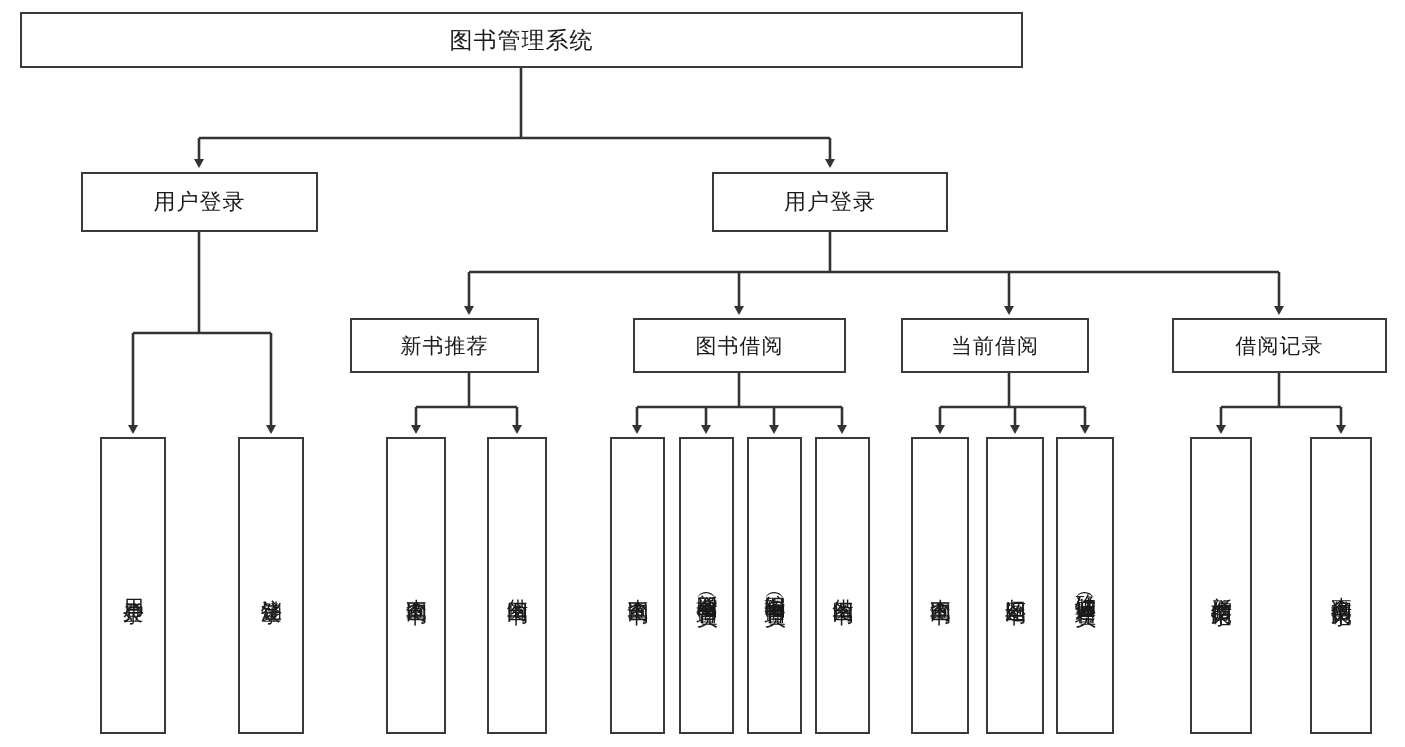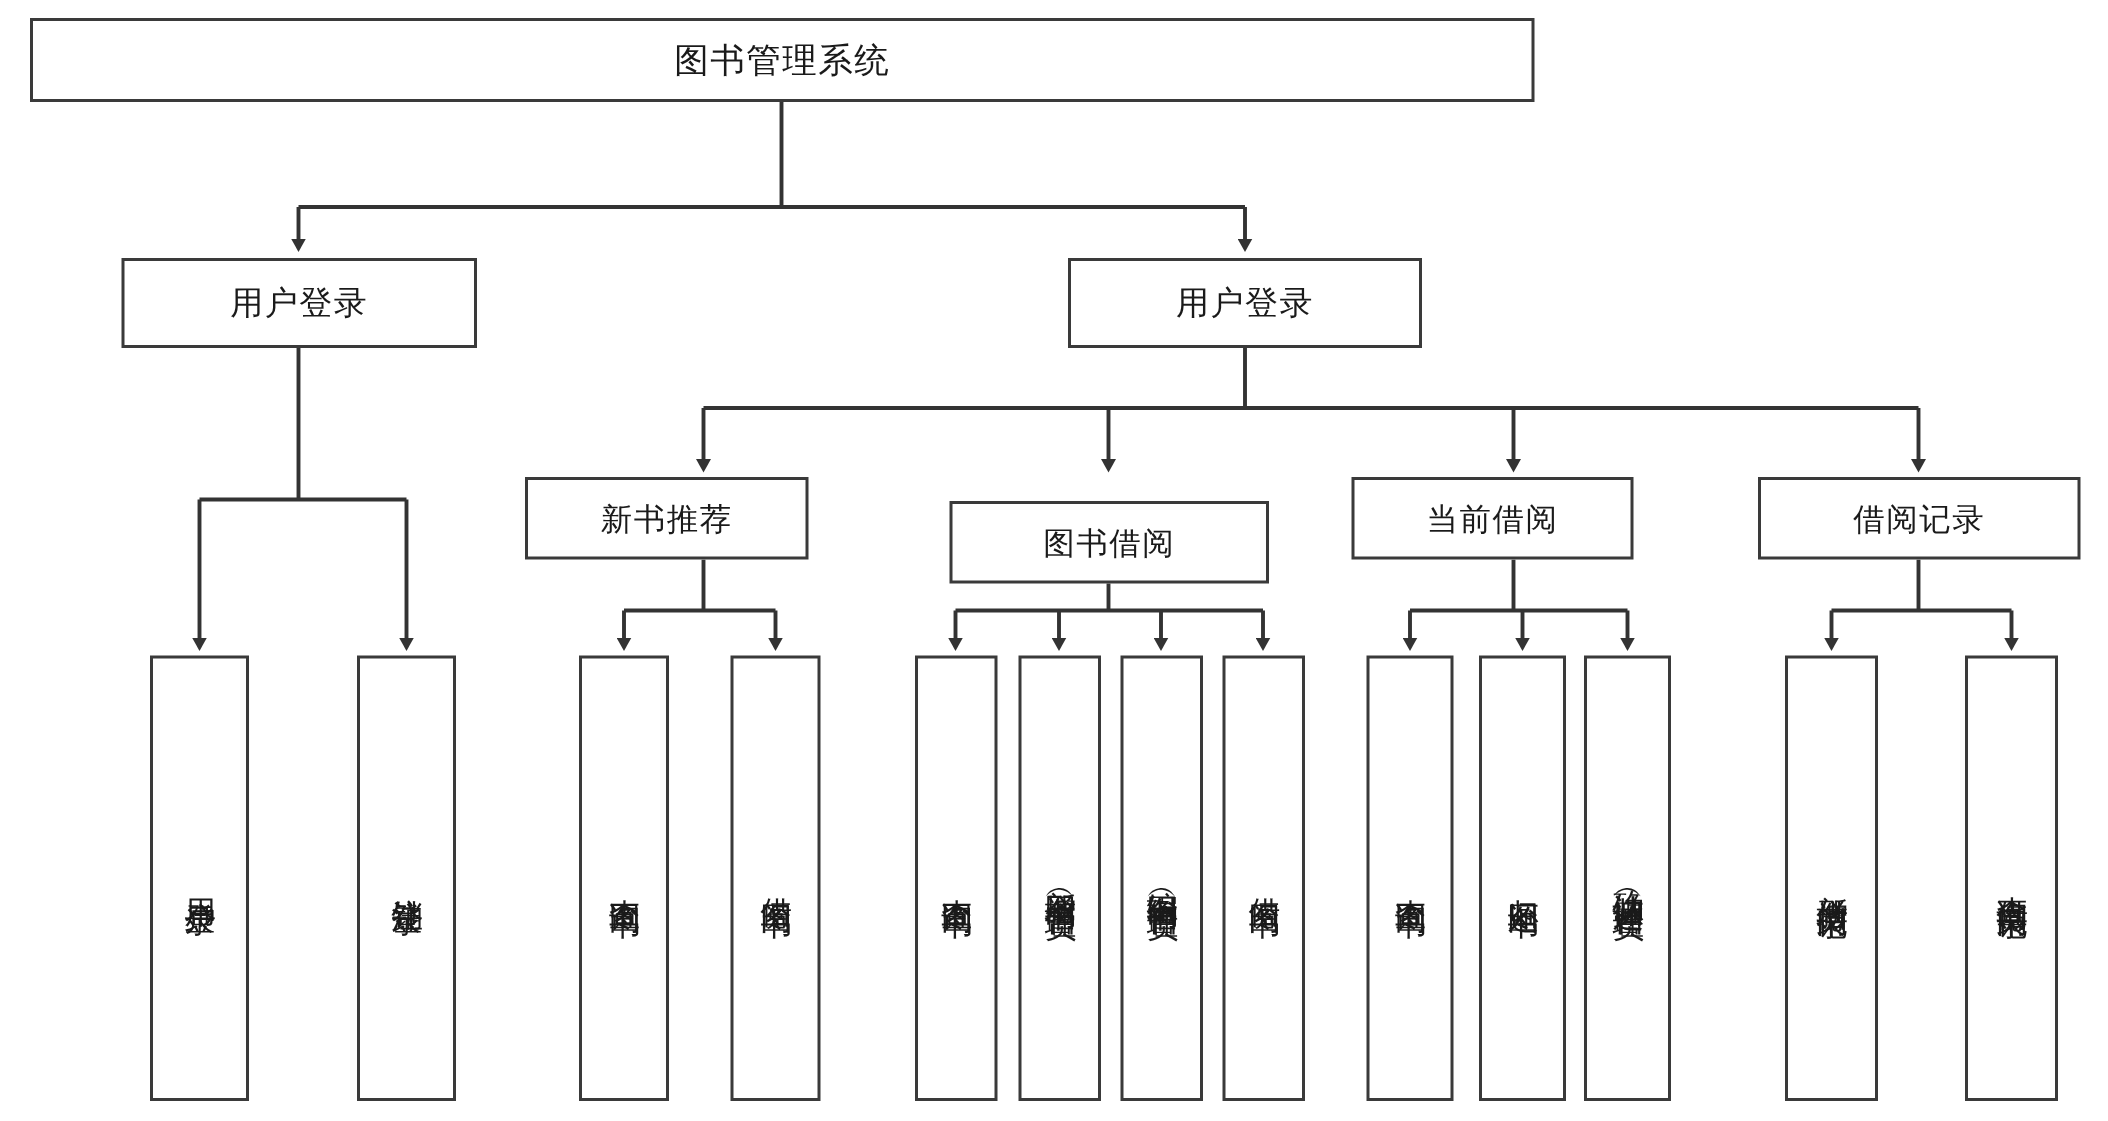--- a/index.html
+++ b/index.html
@@ -146,21 +146,21 @@
   <div class="node level2" style="left: 81px; top: 172px; width: 237px; height: 60px; border-color: rgb(58, 58, 58);">
     <span class="hlabel">用户登录</span>
   </div>
   <div class="node level2" style="left: 712px; top: 172px; width: 236px; height: 60px; border-color: rgb(58, 58, 58);">
     <span class="hlabel">用户登录</span>
   </div>
 
   <div class="node level3" style="left: 350px; top: 318px; width: 189px; height: 55px; border-color: rgb(58, 58, 58);">
     <span class="hlabel">新书推荐</span>
   </div>
-  <div class="node level3" style="left: 633px; top: 318px; width: 213px; height: 55px; border-color: rgb(58, 58, 58); margin-top: 16px;">
+  <div class="node level3" style="left: 633px; top: 318px; width: 213px; height: 55px; border-color: rgb(58, 58, 58);">
     <span class="hlabel">图书借阅</span>
   </div>
   <div class="node level3" style="left: 901px; top: 318px; width: 188px; height: 55px; border-color: rgb(58, 58, 58);">
     <span class="hlabel">当前借阅</span>
   </div>
   <div class="node level3" style="left: 1172px; top: 318px; width: 215px; height: 55px; border-color: rgb(58, 58, 58); align-items: center;">
     <span class="hlabel">借阅记录</span>
   </div>
 
   <div class="node leaf" style="left: 100px; top: 437px; width: 66px; height: 297px; border-color: rgb(58, 58, 58);">

